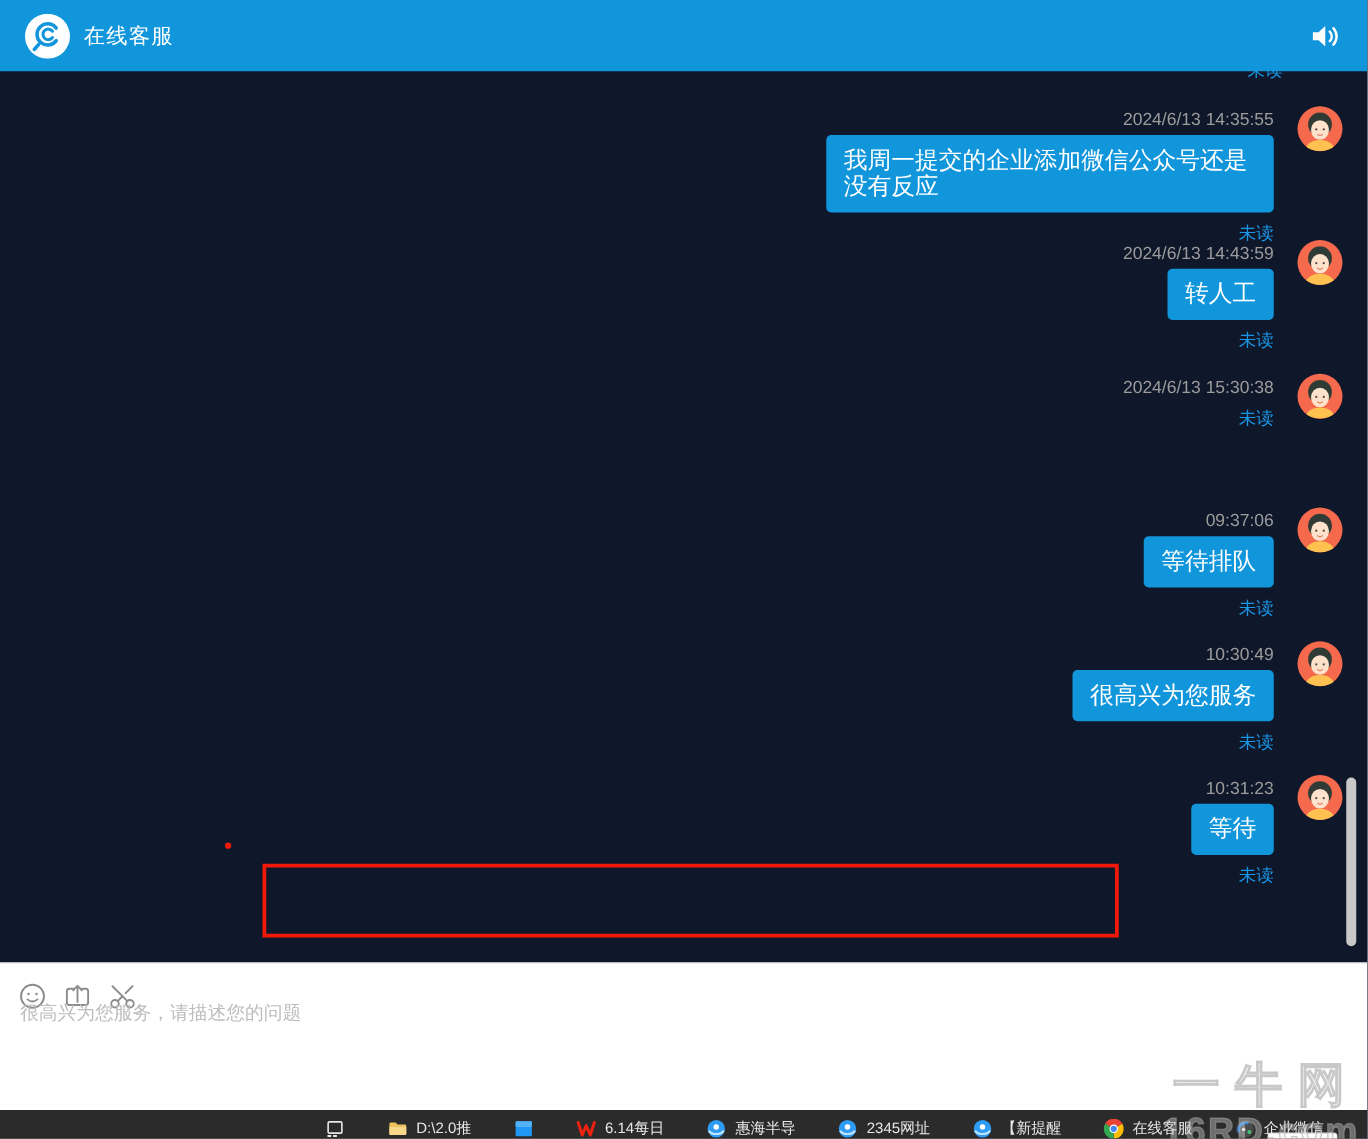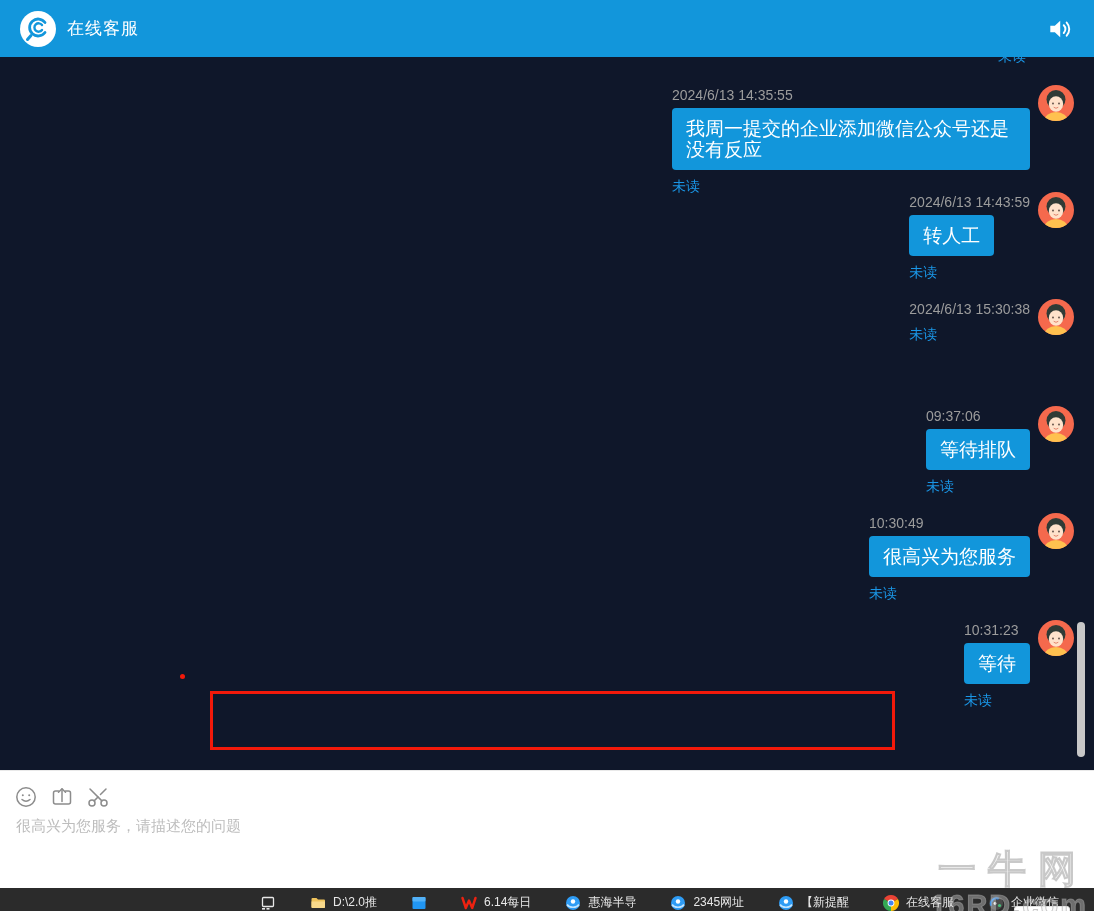--- a/index.html
+++ b/index.html
@@ -8,21 +8,21 @@
 
   
   .header{position:absolute;left:0;top:0;right:0;height:57px;background:#1296db;
           display:flex;align-items:center;padding:0 20px;box-sizing:border-box;z-index:40;}
   .logo{width:36px;height:36px;flex:0 0 auto;}
   .header-title{color:#fff;font-size:17px;margin-left:11px;letter-spacing:1px;}
   .speaker{margin-left:auto;width:28px;height:28px;cursor:pointer;}
 
   
   .msg{position:absolute;right:20px;display:flex;align-items:flex-start;z-index:10;}
-  .msg-main{display:flex;flex-direction:column;align-items:flex-start;margin-right:8px;padding-top:2px;}
+  .msg-main{display:flex;flex-direction:column;align-items:flex-end;margin-right:19px;padding-top:2px;}
   .msg-time{font-size:14px;color:#9c9c9c;line-height:17px;}
   .msg-bubble{margin-top:4px;background:#1296db;color:#fff;font-size:19px;line-height:21px;
               padding:10px 14px;border-radius:4px;max-width:330px;}
   .msg-status{margin-top:8px;font-size:14px;color:#1a96e6;line-height:16px;}
   .avatar{width:36px;height:36px;border-radius:50%;overflow:hidden;background:#F5694D;flex:0 0 auto;}
   .partial-unread{position:absolute;top:48px;right:68px;font-size:14px;color:#1a96e6;z-index:5;}
 
   
   .sys-bubble{position:absolute;left:222px;top:711px;background:#edeff2;border-radius:15px;
               padding:7px 15px;font-size:13.5px;color:#3f3f3f;white-space:nowrap;z-index:12;line-height:17px;}
@@ -34,21 +34,21 @@
 
   
   .scroll-thumb{position:absolute;right:9px;top:622px;width:8px;height:135px;border-radius:4px;
                 background:#c8c8c8;z-index:20;}
 
   
   .composer{position:absolute;left:0;top:770px;width:1094px;height:118px;background:#fff;
             border-top:1px solid #e9e9e9;box-sizing:border-box;z-index:30;}
   .composer-icons{position:absolute;left:14px;top:14px;display:flex;gap:12px;align-items:center;}
   .c-icon{width:24px;height:24px;cursor:pointer;}
-  .composer-input{position:absolute;left:14px;top:44px;width:700px;height:60px;border:none;outline:none;
+  .composer-input{position:absolute;left:14px;top:28px;width:700px;height:60px;border:none;outline:none;
                   resize:none;background:transparent;font-size:15px;color:#666;
                   font-family:"Liberation Sans","DejaVu Sans",sans-serif;}
   .composer-input::placeholder{color:#bdbdbd;}
   .send-btn{position:absolute;right:24px;top:906px;z-index:60;background:#fff;border:1px solid #e4e4e4;
             border-radius:3px;color:#9a9a9a;font-size:14px;padding:3px 13px;cursor:pointer;
             font-family:"Liberation Sans","DejaVu Sans",sans-serif;}
 
   
   .watermark{position:absolute;right:6px;top:850px;z-index:70;pointer-events:none;text-align:right;
              line-height:1;}

